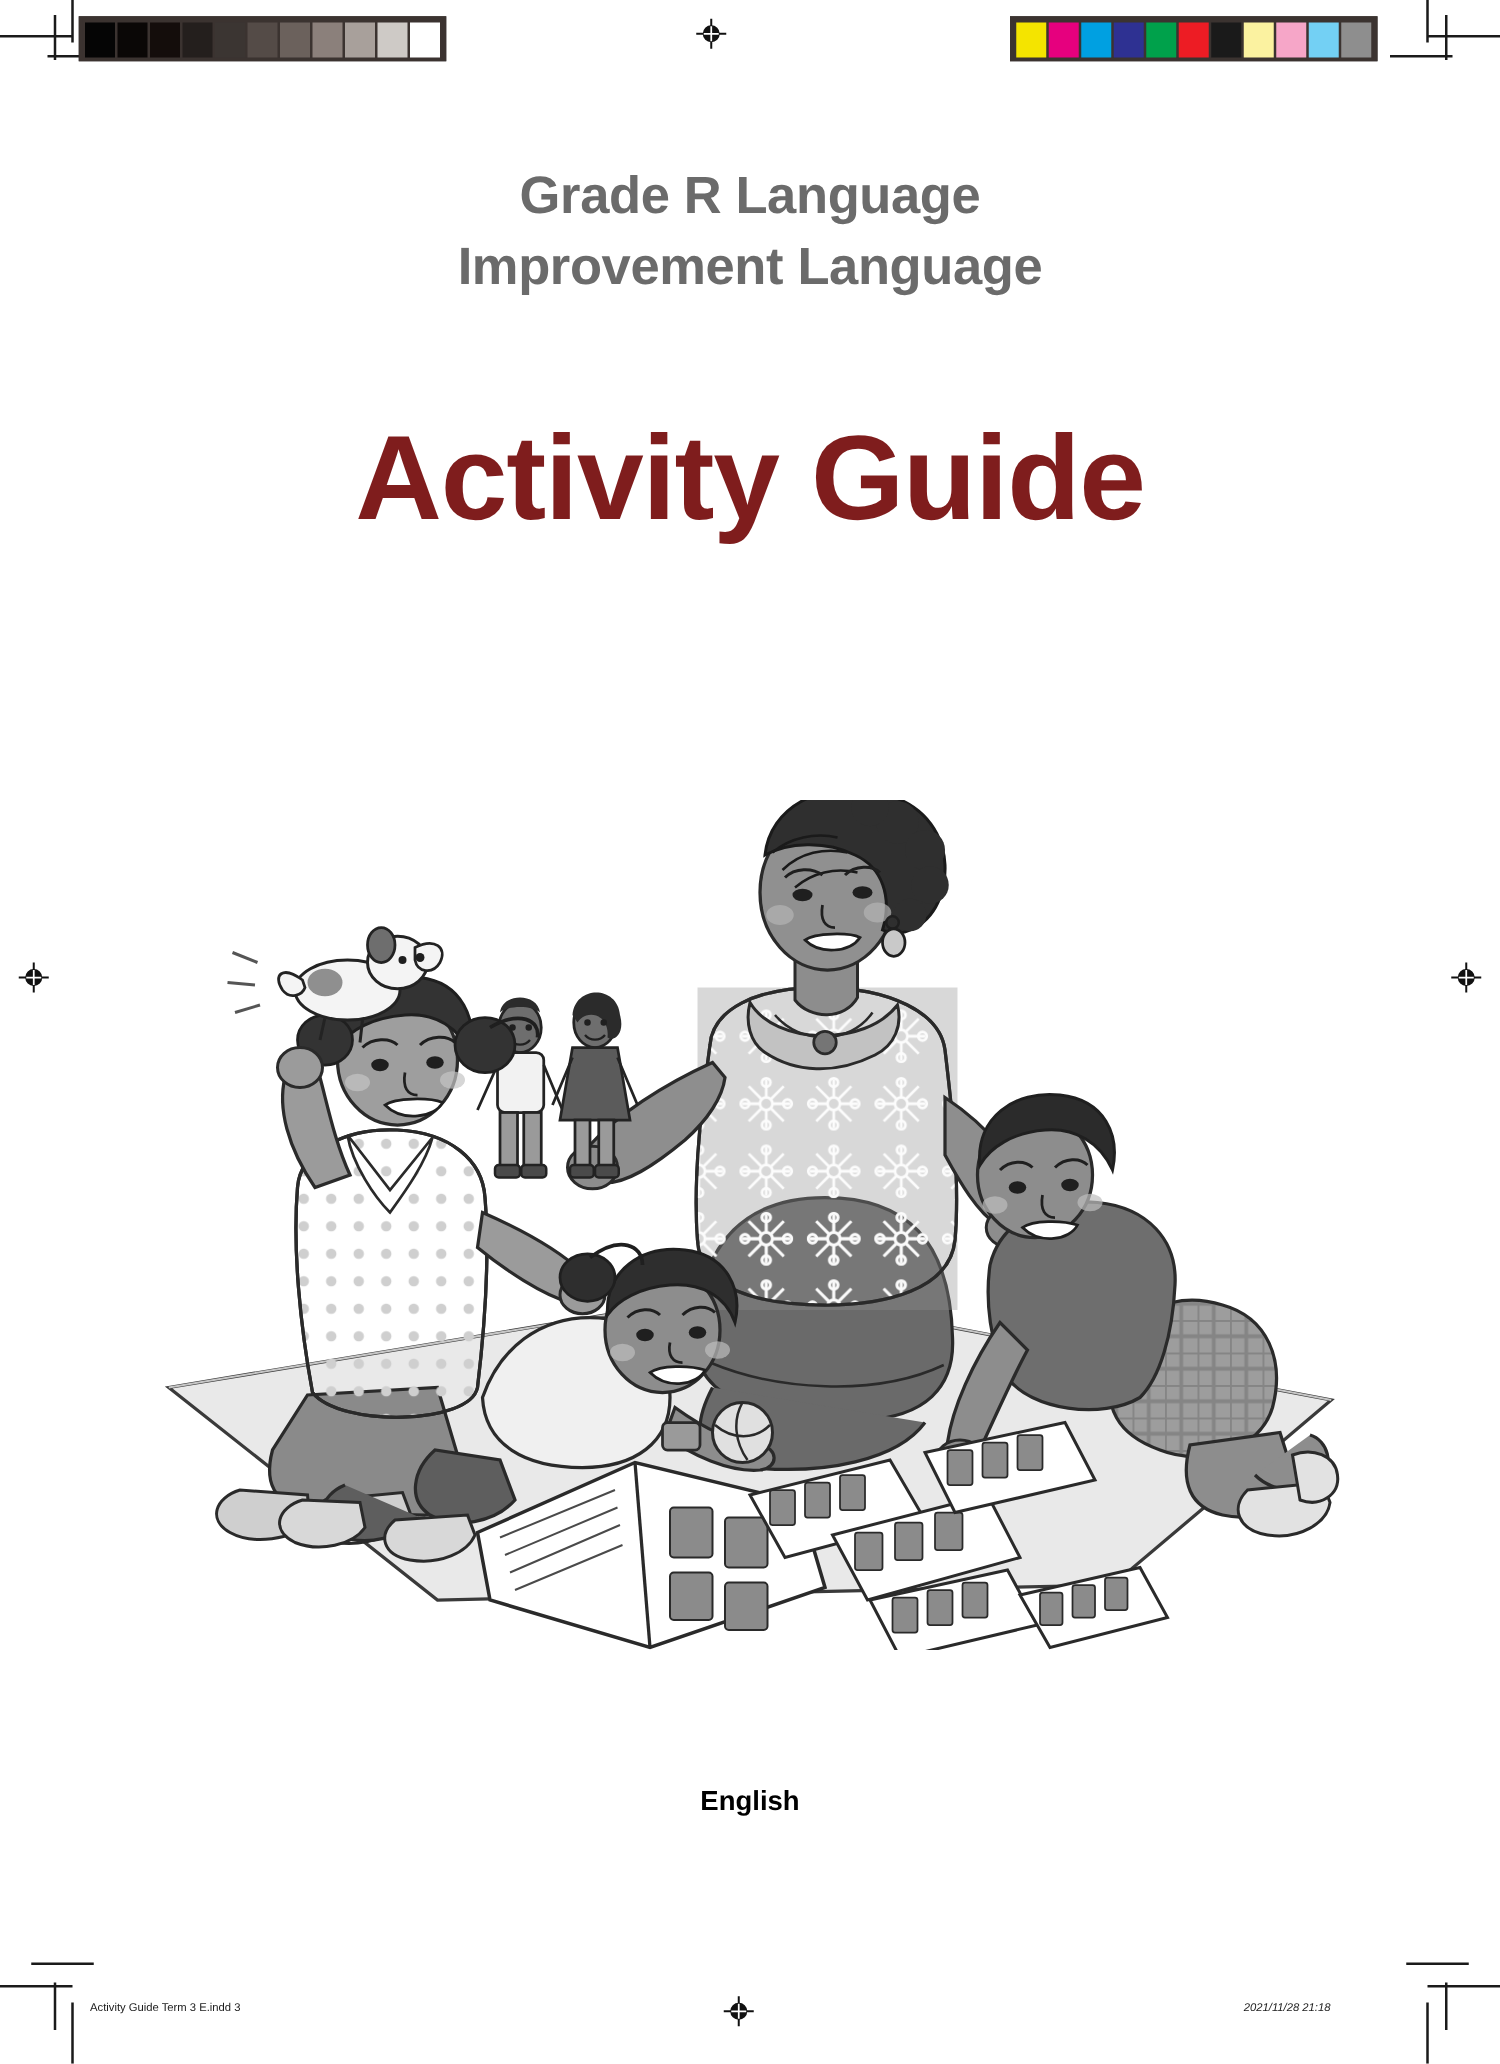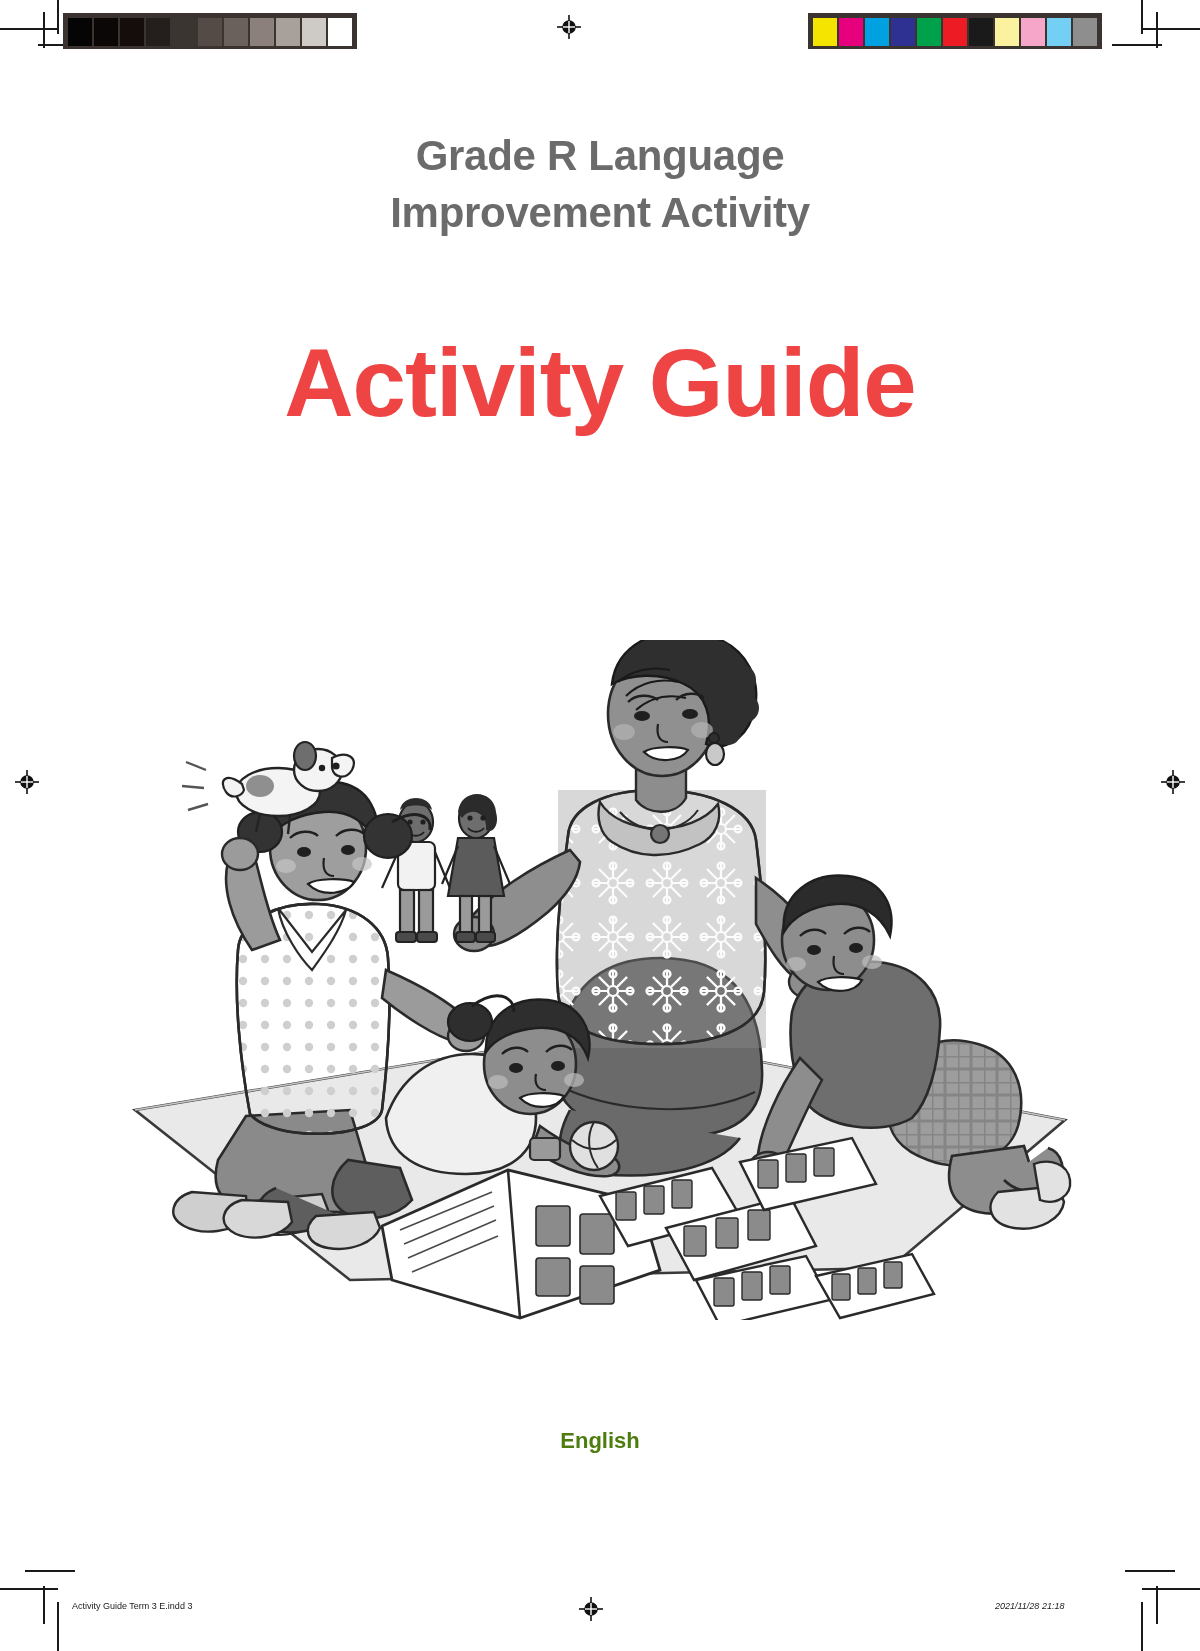--- a/index.html
+++ b/index.html
@@ -57,21 +57,21 @@
     line-height: 1.35;
     letter-spacing: -0.3px;
   }
   .programme-title .line { display: block; }
 
   .main-title {
     position: absolute;
     left: 0; top: 330px;
     width: 1200px;
     text-align: center;
-    color: #ef4444;
+    color: #7f1d1d;
     font-size: 96px;
     font-weight: bold;
     letter-spacing: -1px;
     line-height: 1.1;
   }
 
   .term-title {
     position: absolute;
     left: 0; top: 518px;
     width: 1200px;
@@ -80,21 +80,21 @@
     font-size: 60px;
     font-weight: bold;
     letter-spacing: -0.5px;
   }
 
   .language-label {
     position: absolute;
     left: 0; top: 1428px;
     width: 1200px;
     text-align: center;
-    color: #4d7c0f;
+    color: #000000;
     font-size: 22px;
     font-weight: bold;
   }
 
   
   .illustration {
     position: absolute;
     left: 100px;
     top: 640px;
     width: 1000px;
@@ -203,21 +203,21 @@
     <line x1="13" y1="7" x2="13" y2="19" stroke="#fff" stroke-width="1.4"></line>
     <line x1="7" y1="13" x2="19" y2="13" stroke="#fff" stroke-width="1.4"></line>
   </svg>
 </div>
 
 <div class="page-content">
 
   <div class="title-block">
     <div class="programme-title">
       <span class="line">Grade R Language</span>
-      <span class="line">Improvement Activity</span>
+      <span class="line">Improvement Language</span>
     </div>
   </div>
 
   <div class="main-title">Activity Guide</div>
 
 
   <div class="illustration">
     <svg viewBox="0 0 1000 680" xmlns="http://www.w3.org/2000/svg">
       <defs>
         <pattern id="dots" width="22" height="22" patternUnits="userSpaceOnUse">

